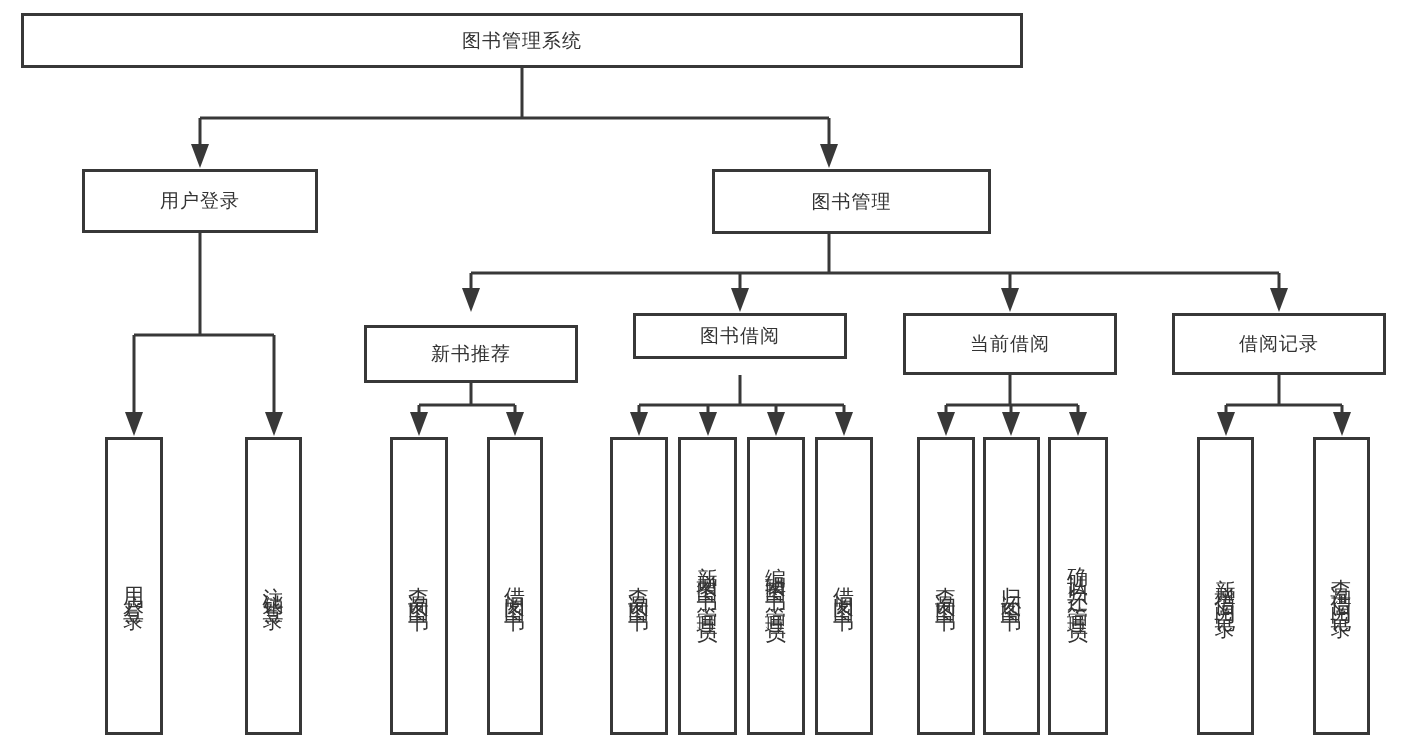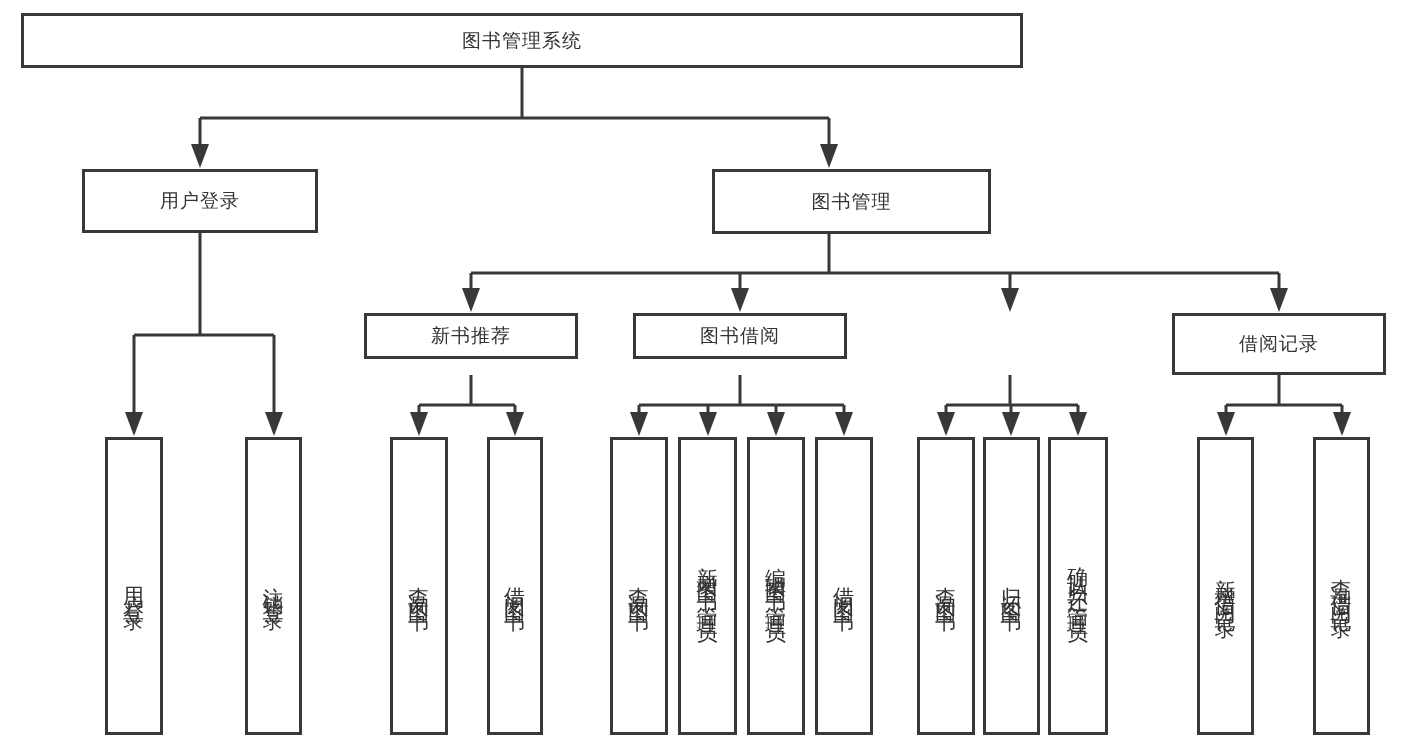--- a/index.html
+++ b/index.html
@@ -46,21 +46,21 @@
     top: 715px;
     font-size: 21px;
     color: rgba(138, 142, 148, 0.88);
     letter-spacing: 1px;
     white-space: nowrap;
   }
   
   #root-box   { left: 21px;  top: 13px;  width: 1002px; height: 55px; }
   #l1-0 { left: 82px;  top: 169px; width: 236px; height: 64px; }
   #l1-1 { left: 712px; top: 169px; width: 279px; height: 65px; }
-  #l2-0 { left: 364px;  top: 313px; width: 214px; height: 46px; }
+  #l2-0 { left: 364px;  top: 325px; width: 214px; height: 58px; }
   #l2-1 { left: 633px;  top: 313px; width: 214px; height: 46px; }
   #l2-2 { left: 903px;  top: 313px; width: 214px; height: 62px; }
   #l2-3 { left: 1172px; top: 313px; width: 214px; height: 62px; }
   #leaf-0  { left: 105px;  width: 58px; }
   #leaf-1  { left: 245px;  width: 57px; }
   #leaf-2  { left: 390px;  width: 58px; }
   #leaf-3  { left: 487px;  width: 56px; }
   #leaf-4  { left: 610px;  width: 58px; }
   #leaf-5  { left: 678px;  width: 59px; }
   #leaf-6  { left: 747px;  width: 58px; }
@@ -126,20 +126,23 @@
   <div class="box" id="l1-1">
     <span class="h-label">图书管理</span>
   </div>
 
   <div class="box" id="l2-0">
     <span class="h-label">新书推荐</span>
   </div>
   <div class="box" id="l2-1">
     <span class="h-label">图书借阅</span>
   </div>
+  <div class="box" id="l2-2">
+    <span class="h-label">当前借阅</span>
+  </div>
   <div class="box" id="l2-3">
     <span class="h-label">借阅记录</span>
   </div>
 
   <div class="box leaf" id="leaf-0">
     <span class="v-label">用户登录</span>
   </div>
   <div class="box leaf" id="leaf-1">
     <span class="v-label">注销登录</span>
   </div>

